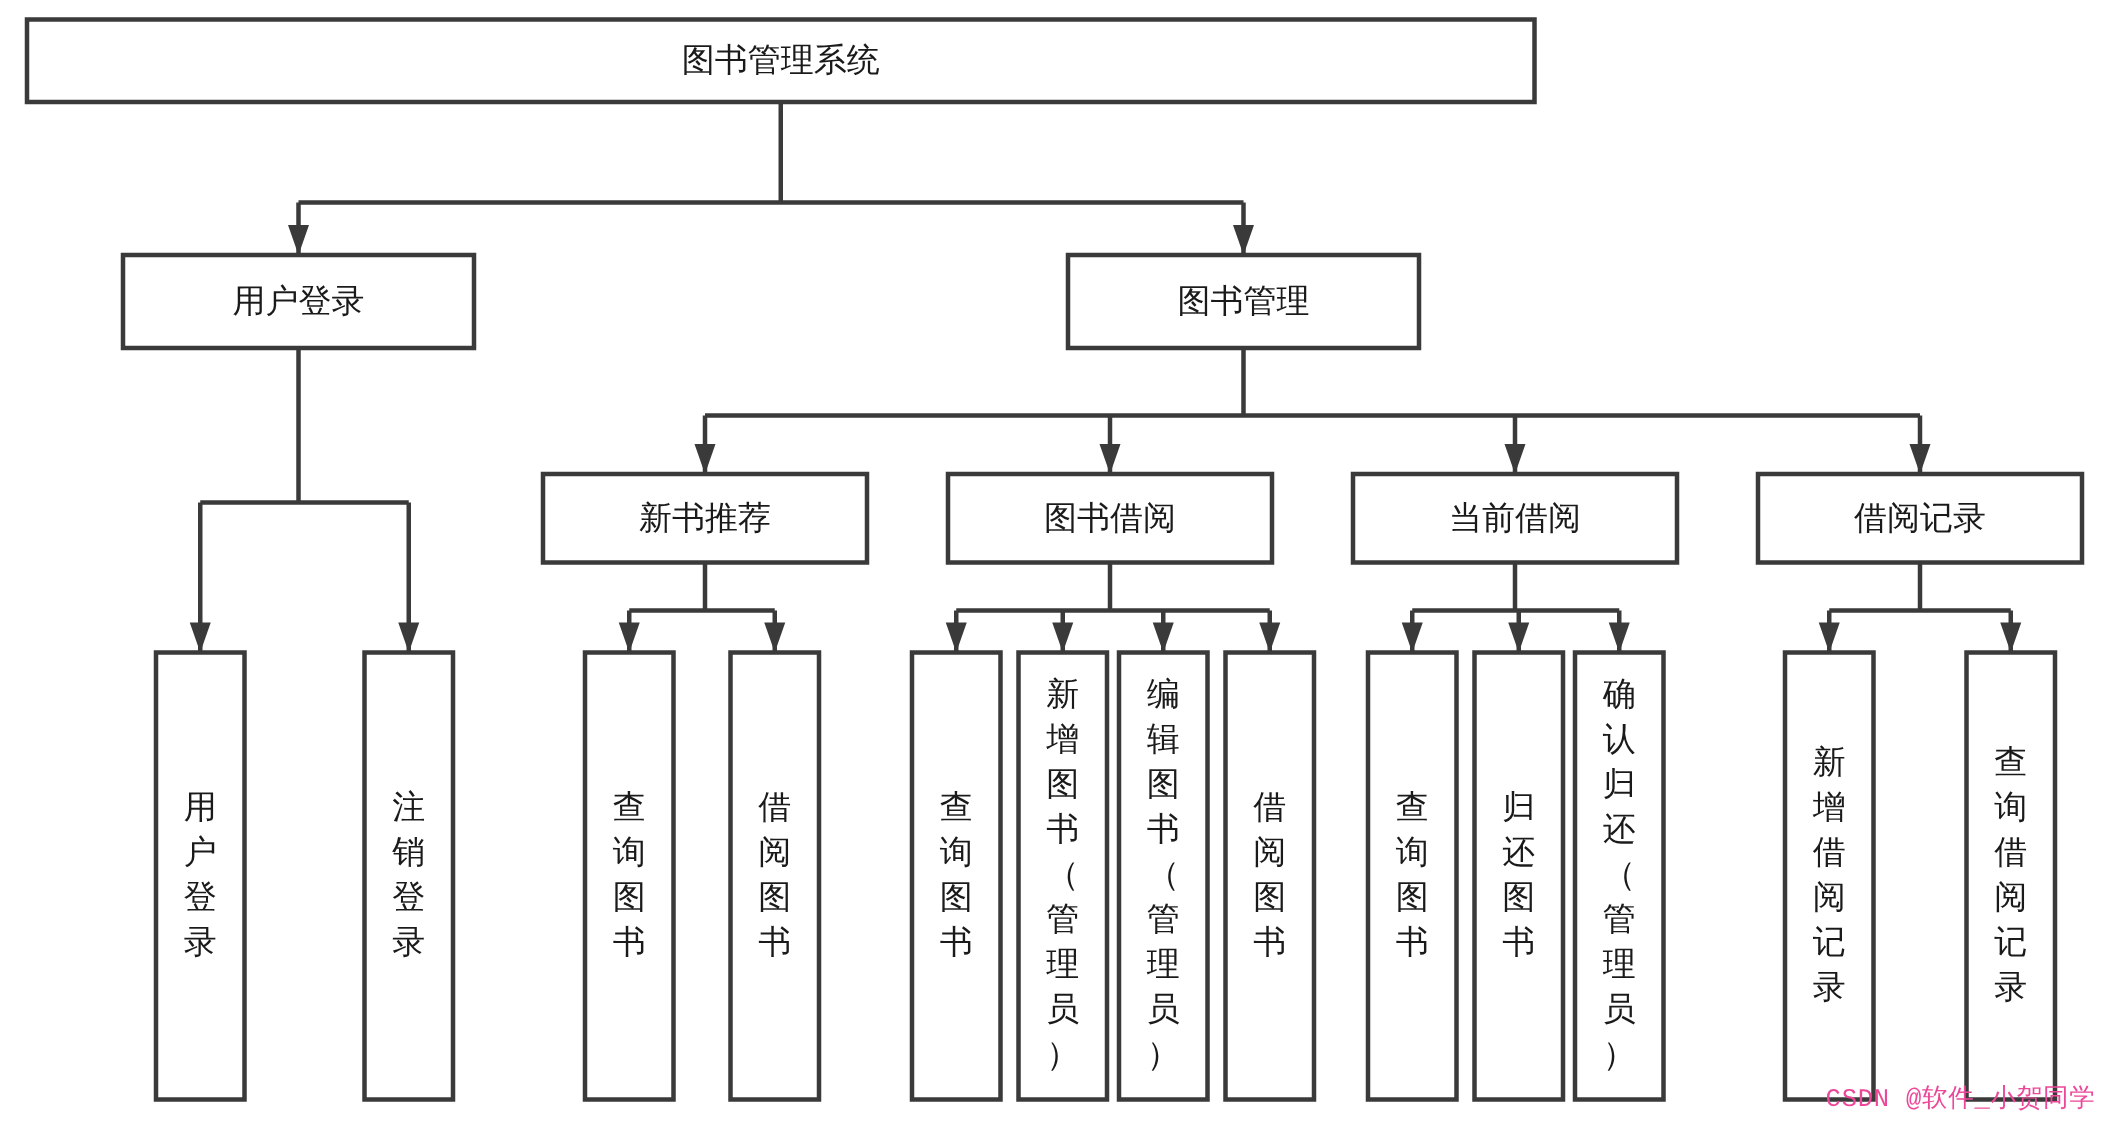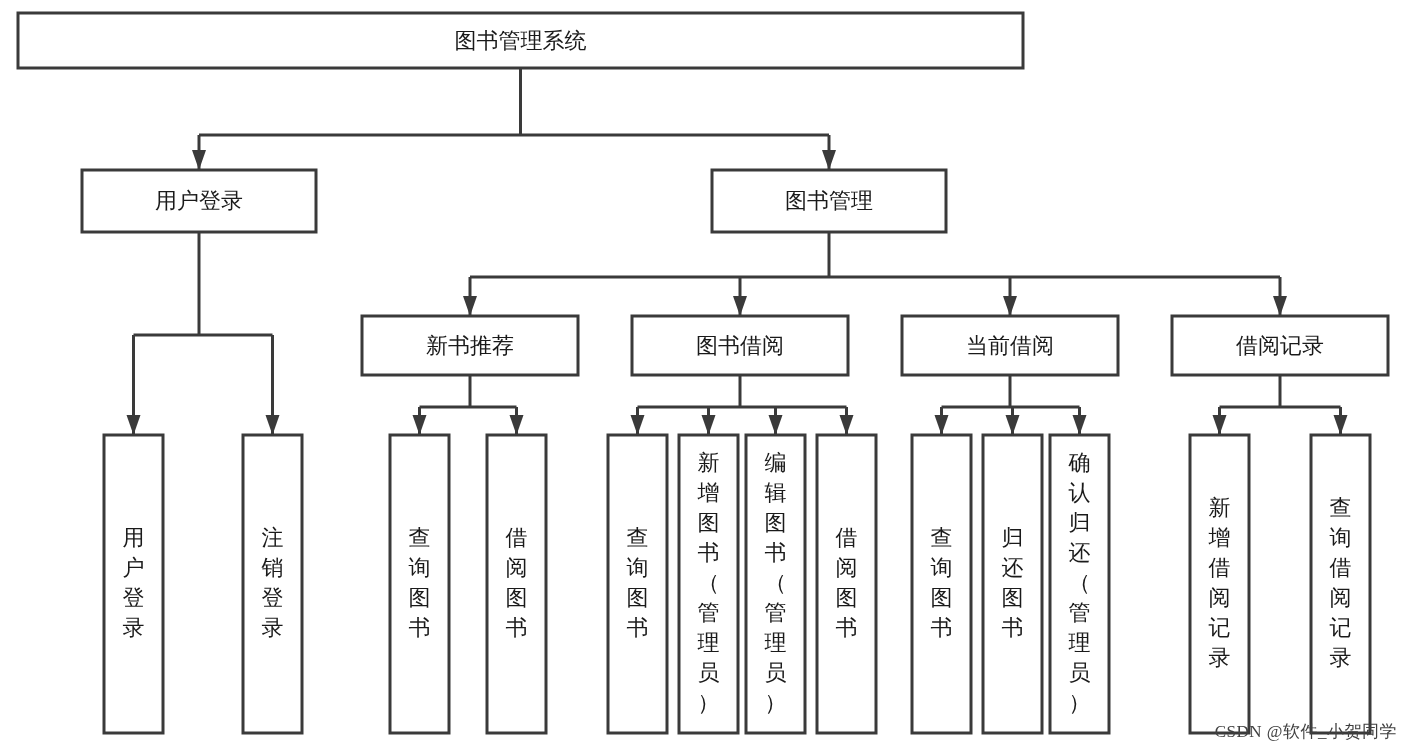--- a/index.html
+++ b/index.html
@@ -53,23 +53,23 @@
     font-size: 22px;
     fill: #1a1a1a;
     text-anchor: middle;
     dominant-baseline: middle;
     white-space: pre;
   }
   .watermark {
     position: absolute;
     right: 8px;
     bottom: 4px;
-    font-family: Liberation Serif, serif;
+    font-family: Liberation Mono, monospace;
     font-size: 17px;
-    color: #404040;
+    color: #ec4899;
     letter-spacing: 0.5px;
     user-select: none;
     pointer-events: none;
   }
 </style>
 </head>
 <body>
 
 <div id="diagram-root">
   <svg id="flowchart" viewBox="0 0 1405 747">

